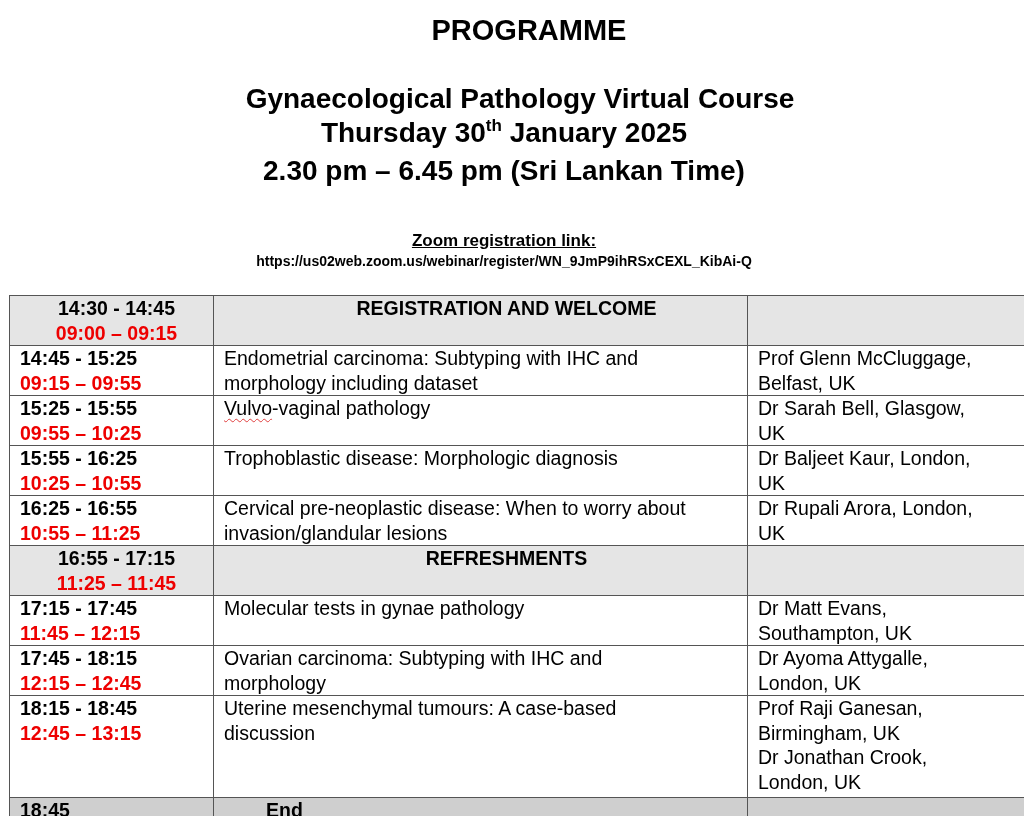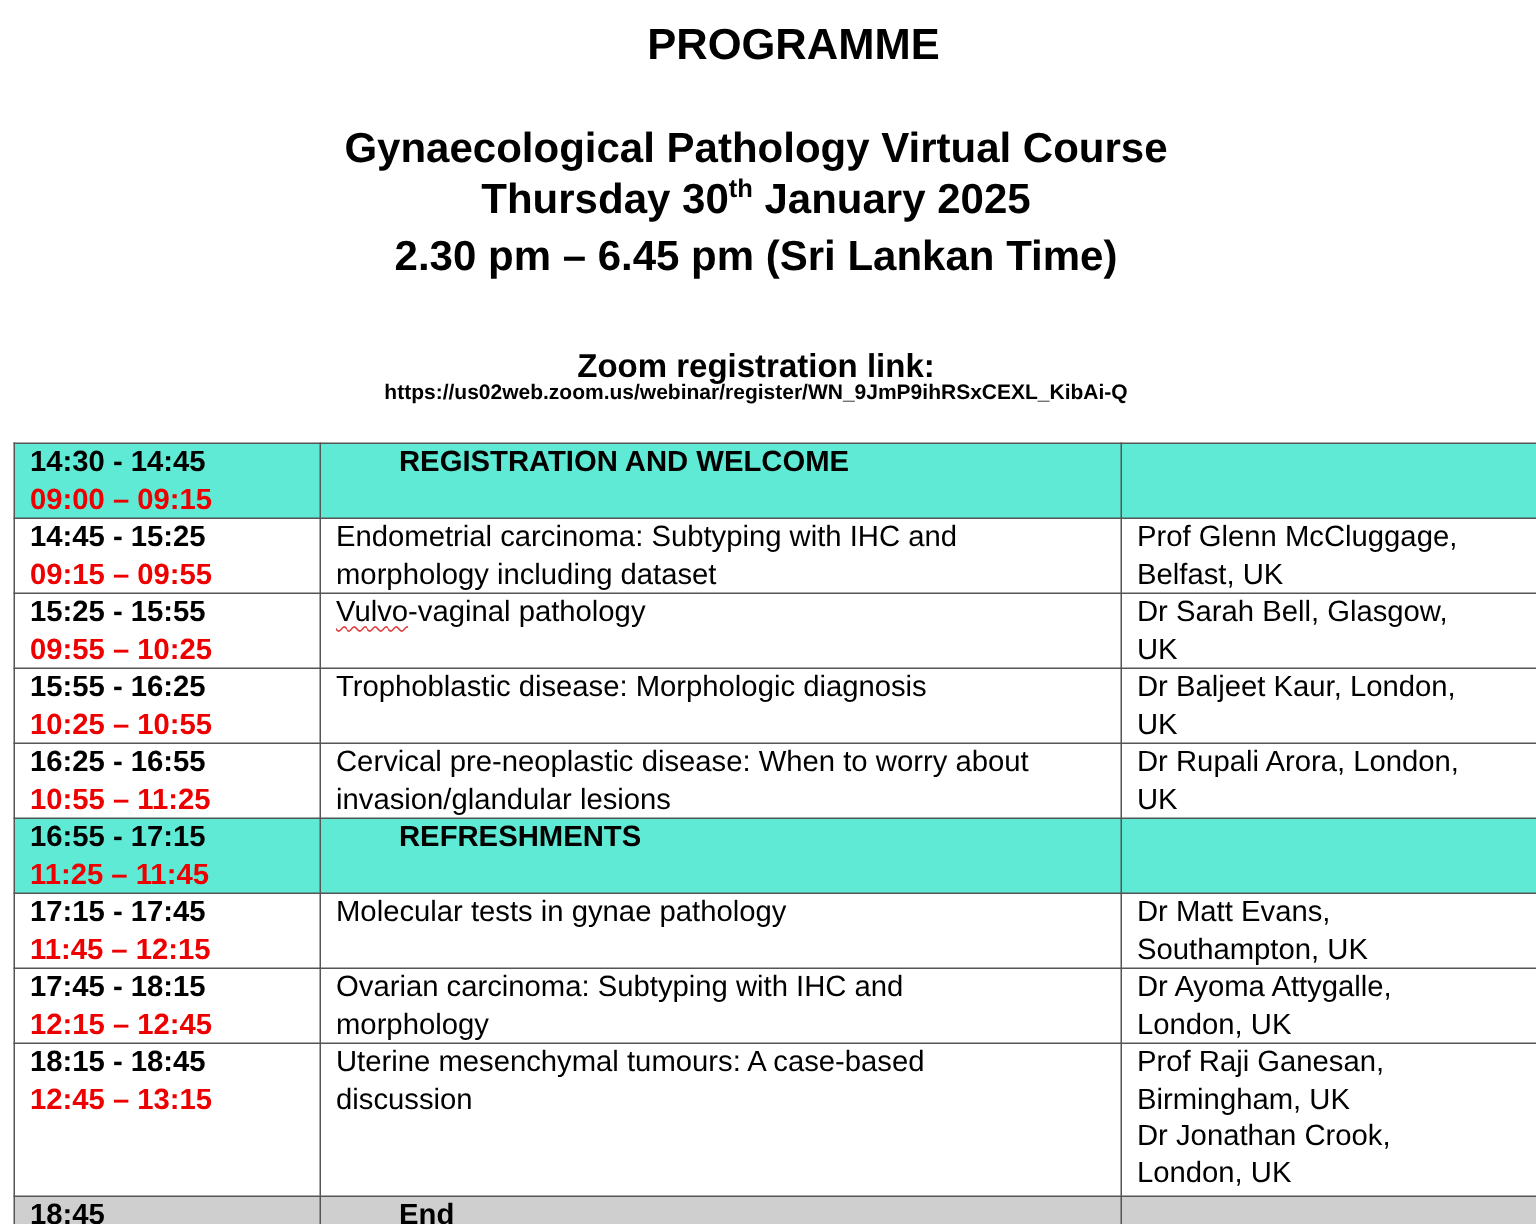--- a/index.html
+++ b/index.html
@@ -17,25 +17,25 @@
   }
   .heading {
     position: absolute;
     left: 0;
     width: 1008px;
     text-align: center;
     font-weight: bold;
     font-family: "Liberation Sans", sans-serif;
   }
   .h-programme { top: 14px; font-size: 29px; padding-left: 25px; }
-  .h-title { top: 83px; font-size: 28px; line-height: 32px; }
+  .h-title { top: 83px; font-size: 28px; line-height: 32px; margin-left: 16px; }
   .h-date { top: 117px; font-size: 28px; line-height: 32px; }
   .h-date sup { font-size: 17px; vertical-align: 11px; line-height: 0; }
   .h-time { top: 155px; font-size: 28px; line-height: 32px; }
-  .h-zoom-label { top: 231px; font-size: 22px; }
+  .h-zoom-label { top: 231px; font-size: 17px; text-decoration: underline; }
   .h-zoom-link { top: 253px; font-size: 14px; }
 
   table.programme {
     position: absolute;
     top: 295px;
     left: 9px;
     border-collapse: collapse;
     table-layout: fixed;
     width: 1030px;
   }
@@ -46,21 +46,21 @@
     font-size: 19.5px;
     line-height: 24.5px;
     overflow: hidden;
     white-space: nowrap;
   }
   col.c-time { width: 204px; }
   col.c-session { width: 534px; }
   col.c-speaker { width: 292px; }
   tr.r-std td { height: 49px; }
   tr.r-tall td { height: 101px; }
-  tr.shaded td { background: #5eead4; }
+  tr.shaded td { background: #e5e5e5; text-align: center; }
   tr.shaded-light td { background: #cfcfcf; }
   .time-local { font-weight: bold; display: block; }
   .time-uk { font-weight: bold; color: #ee0000; display: block; }
   .session-bold { font-weight: bold; margin-left: 42px; }
   .spell { text-decoration: underline wavy #e04040; text-decoration-thickness: 1px; text-underline-offset: 3px; }
   .line { display: block; }
 </style>
 </head>
 <body>
 

